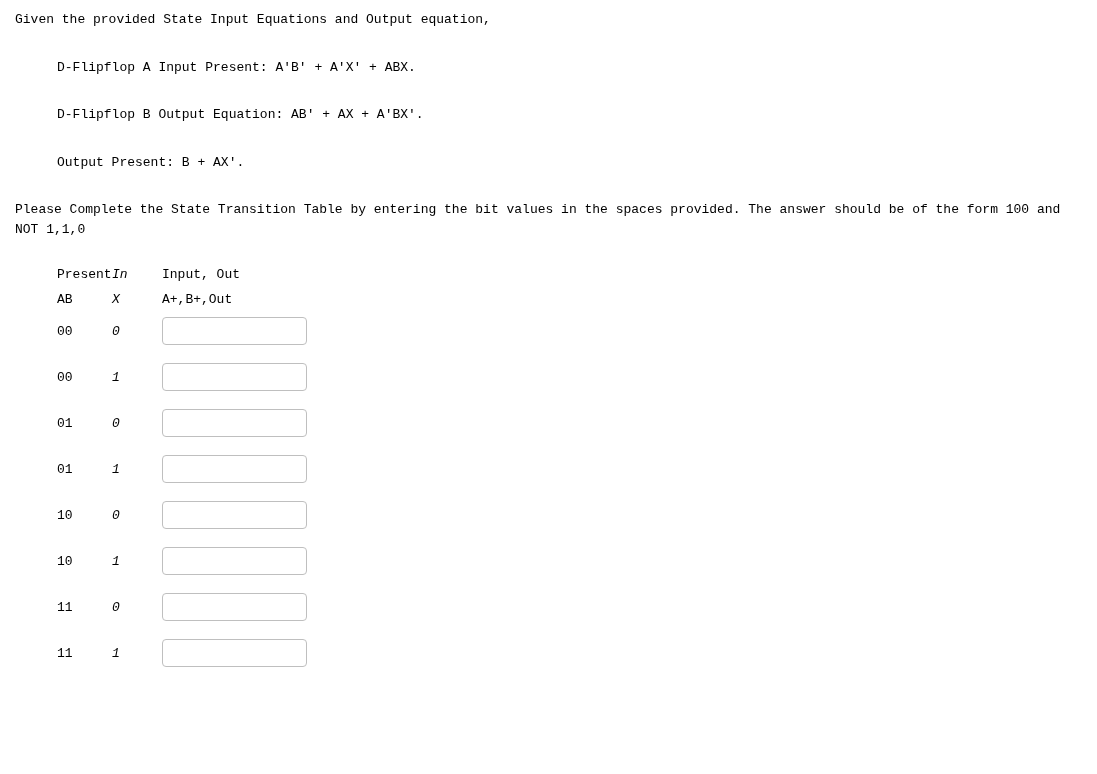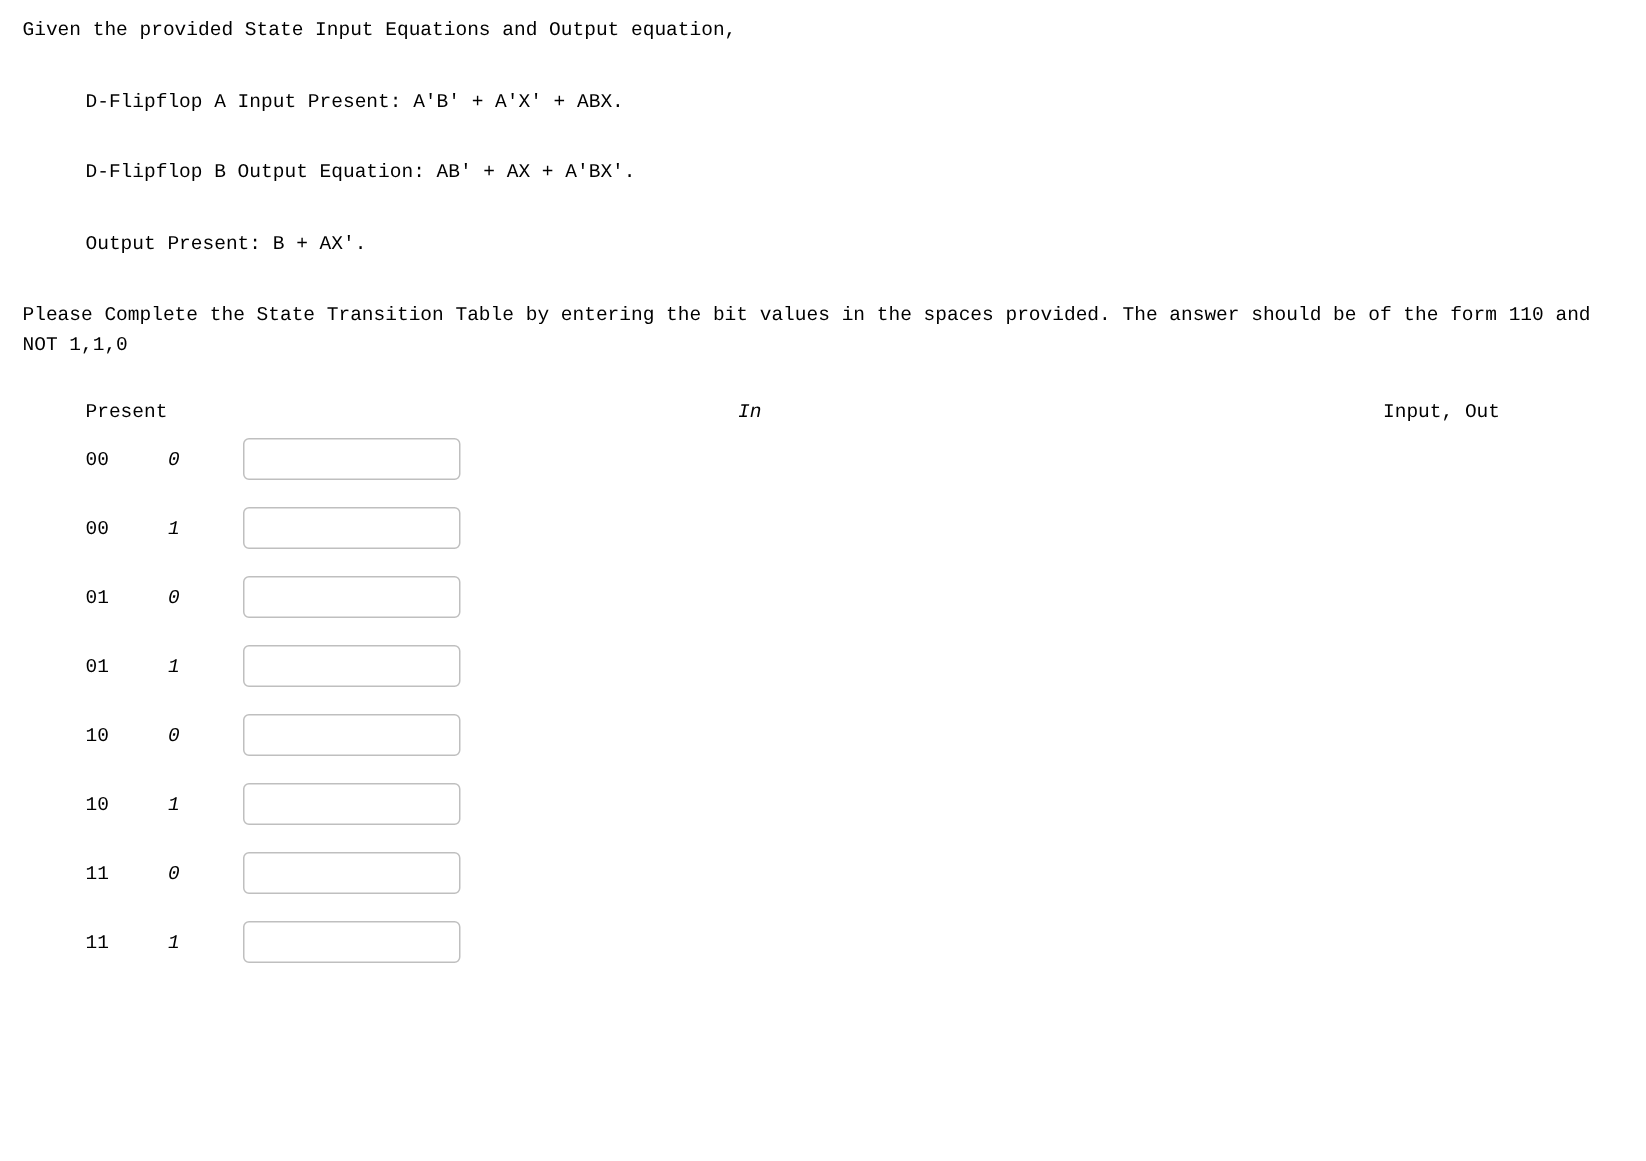--- a/index.html
+++ b/index.html
@@ -21,21 +21,20 @@
       margin-left: 42px;
       margin-top: 10px;
     }
     .trow {
       display: flex;
       align-items: center;
       margin-bottom: 18px;
     }
     .header-row {
       margin-bottom: 10px;
-      justify-content: space-between;
     }
     .col-ab {
       width: 55px;
     }
     .col-x {
       width: 50px;
       font-style: italic;
     }
     .col-next {
       width: 160px;
@@ -55,30 +54,35 @@
 <body>
 
 <div class="line">Given the provided State Input Equations and Output equation,</div>
 
 <div class="line indent">D-Flipflop A Input Present: A'B' + A'X' + ABX.</div>
 
 <div class="line indent">D-Flipflop B Output Equation: AB' + AX + A'BX'.</div>
 
 <div class="line indent">Output Present: B + AX'.</div>
 
-<div class="line">Please Complete the State Transition Table by entering the bit values in the spaces provided. The answer should be of the form 110 and NOT 1,1,0</div>
+<div class="line">Please Complete the State Transition Table by entering the bit values in the spaces provided. The answer should be of the form 100 and NOT 1,1,0</div>
 
 <div class="table-wrap">
 
   <div class="trow header-row">
     <div class="col-ab">Present</div>
     <div class="col-x">In</div>
     <div class="col-next">Input, Out</div>
   </div>
 
+  <div class="trow header-row">
+    <div class="col-ab">AB</div>
+    <div class="col-x">X</div>
+    <div class="col-next">A+,B+,Out</div>
+  </div>
 
   <div class="trow">
     <div class="col-ab">00</div>
     <div class="col-x">0</div>
     <div class="col-next"><input class="input-box" type="text" value="" style=""></div>
   </div>
 
   <div class="trow">
     <div class="col-ab">00</div>
     <div class="col-x">1</div>

